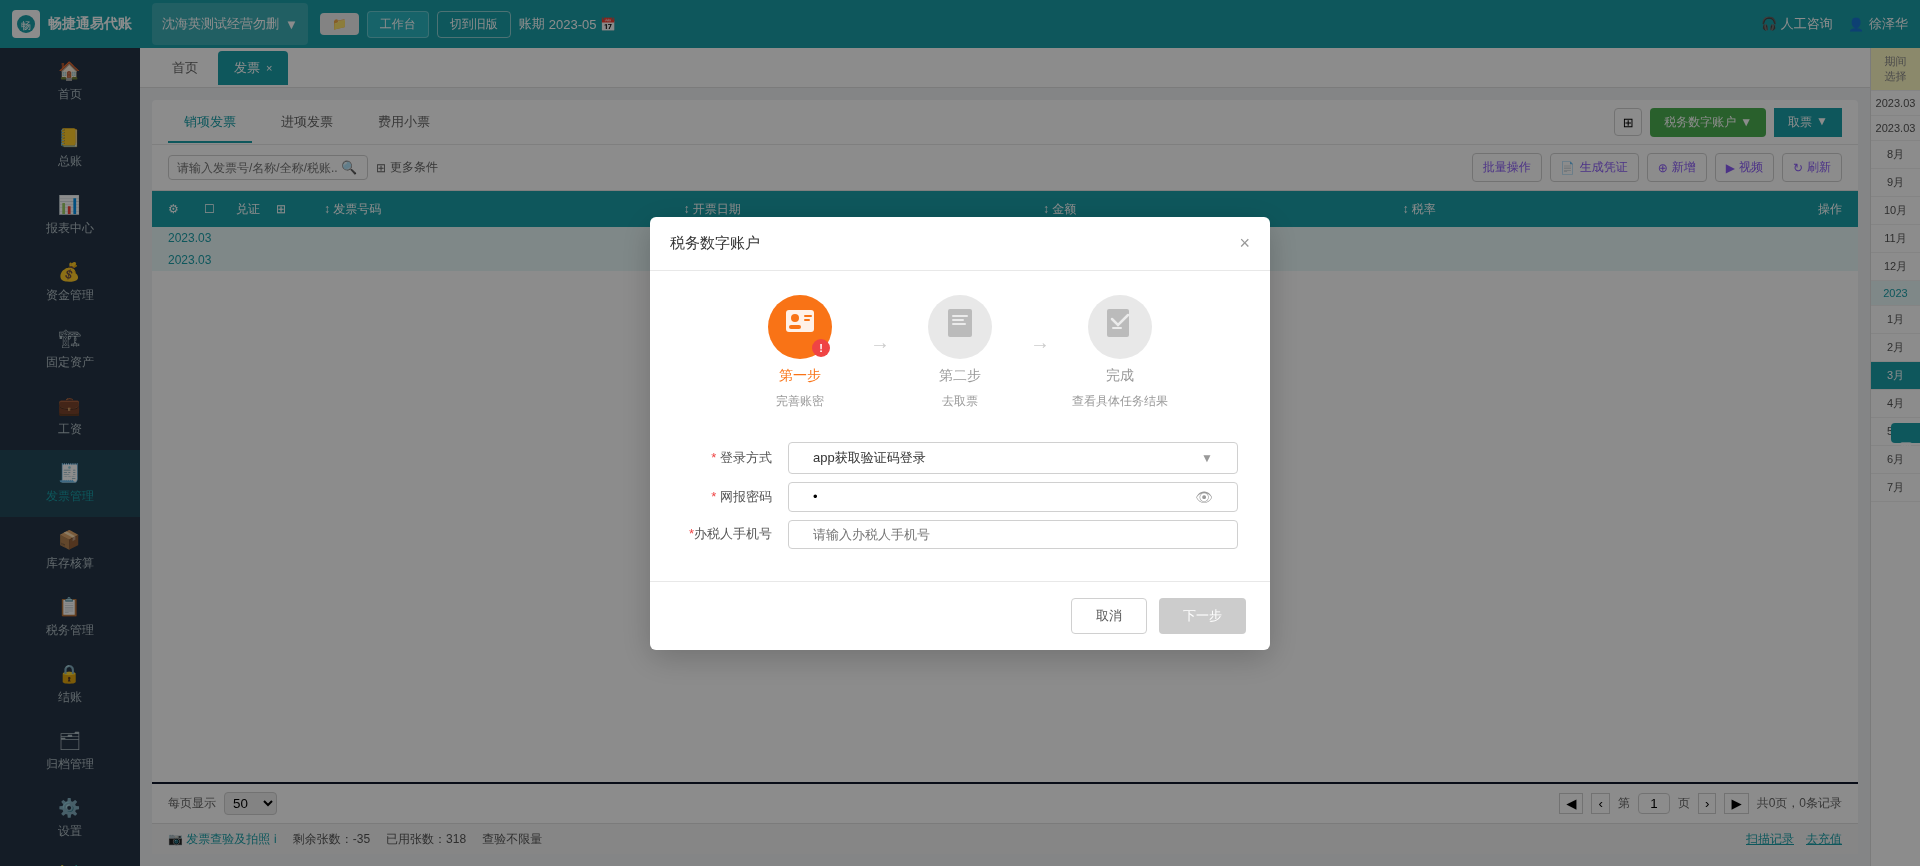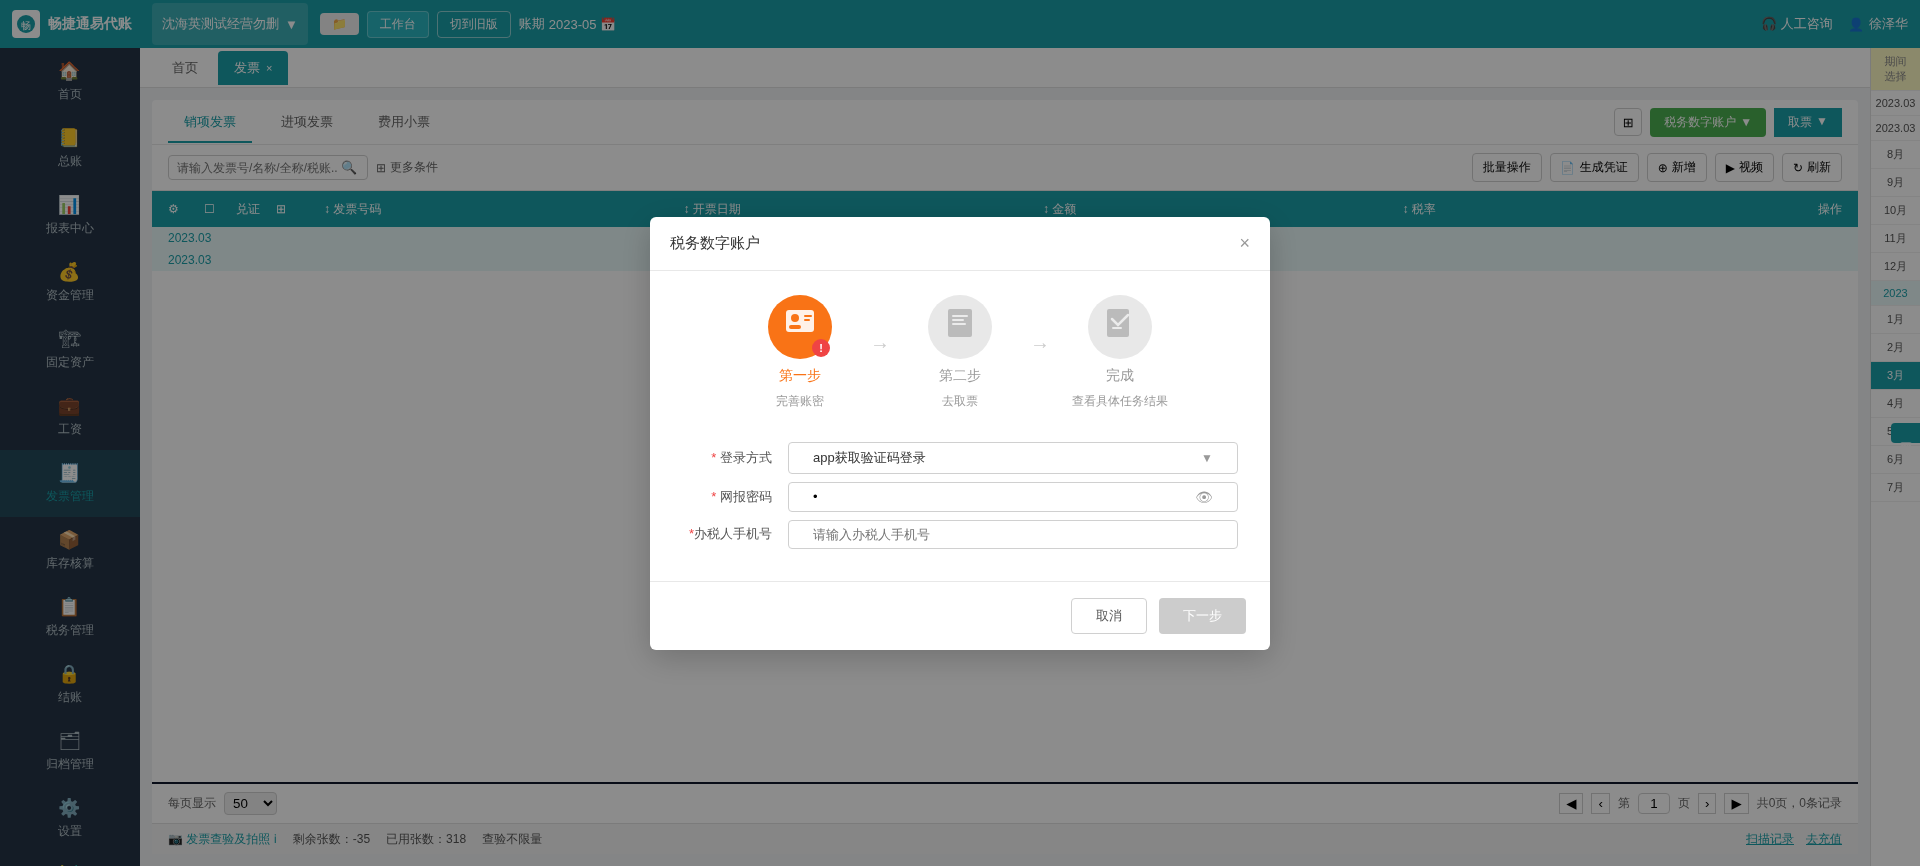--- a/index.html
+++ b/index.html
@@ -208,21 +208,21 @@
       border-radius: 0;
       padding: 6px 14px;
       cursor: pointer;
       font-size: 12px;
       display: flex;
       align-items: flex-start;
       gap: 4px;
     }
     .btn-action {
       background: transparent;
-      color: #000000;
+      color: #8b5cf6;
       border: 1px solid #d0d0d0;
       border-radius: 4px;
       padding: 5px 10px;
       cursor: pointer;
       font-size: 12px;
       display: flex;
       align-items: center;
       gap: 4px;
     }
 

